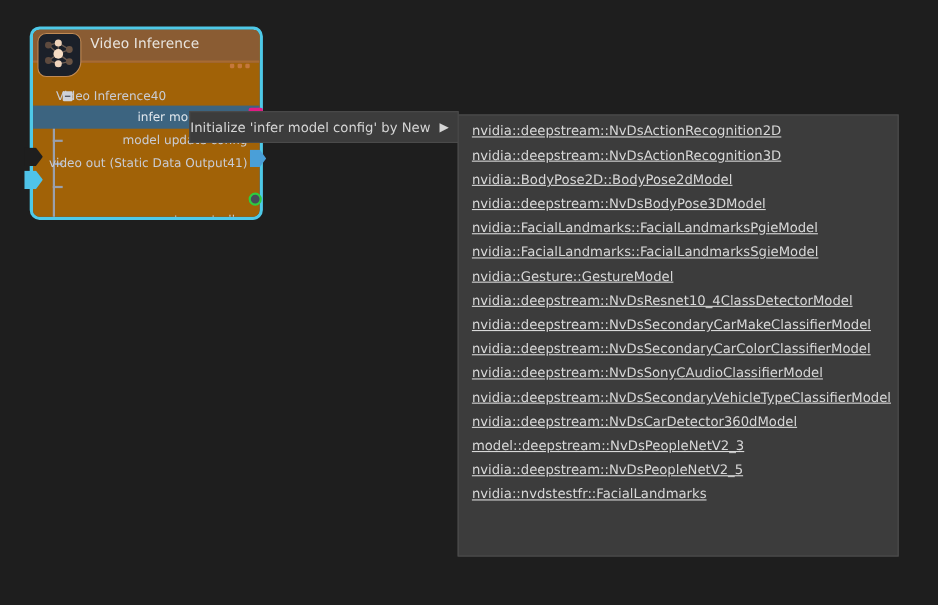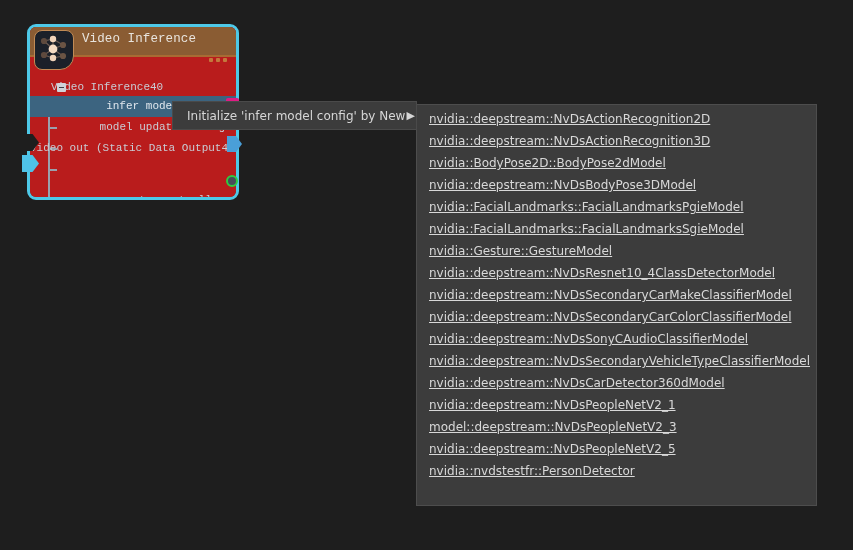--- a/index.html
+++ b/index.html
@@ -34,22 +34,21 @@
     border-radius: 9px;
     background: #474b5a;
     box-sizing: border-box;
     overflow: visible;
   }
   #node-inner {
     position: absolute;
     inset: 0;
     border-radius: 6px;
     overflow: hidden;
-    background: #b91c1c;
-    font-family: Liberation Mono, monospace;
+    background: #a16207;
   }
   .node-titlebar {
     position: absolute;
     left: 0; top: 0;
     width: 100%;
     height: 28px;
     background: #8a5c33;
     border-bottom: 2px solid #a86b33;
   }
   .node-title-text {
@@ -191,21 +190,20 @@
     border: 1px solid #4a4a4a;
     box-sizing: border-box;
     display: flex;
     align-items: center;
     z-index: 20;
   }
   #parent-item .label {
     flex: 1;
     font-size: 12px;
     color: #d6d6d6;
-    padding-left: 14px;
     white-space: nowrap;
   }
   #parent-item .caret {
     width: 26px;
     text-align: center;
     color: #d6d6d6;
     font-size: 11px;
     line-height: 1;
   }
 
@@ -314,19 +312,18 @@
       <div class="menu-item">nvidia::deepstream::NvDsBodyPose3DModel</div>
       <div class="menu-item">nvidia::FacialLandmarks::FacialLandmarksPgieModel</div>
       <div class="menu-item">nvidia::FacialLandmarks::FacialLandmarksSgieModel</div>
       <div class="menu-item">nvidia::Gesture::GestureModel</div>
       <div class="menu-item">nvidia::deepstream::NvDsResnet10_4ClassDetectorModel</div>
       <div class="menu-item">nvidia::deepstream::NvDsSecondaryCarMakeClassifierModel</div>
       <div class="menu-item">nvidia::deepstream::NvDsSecondaryCarColorClassifierModel</div>
       <div class="menu-item">nvidia::deepstream::NvDsSonyCAudioClassifierModel</div>
       <div class="menu-item">nvidia::deepstream::NvDsSecondaryVehicleTypeClassifierModel</div>
       <div class="menu-item">nvidia::deepstream::NvDsCarDetector360dModel</div>
-      <div class="menu-item">nvidia::deepstream::NvDsPeopleNetV2_1</div>
       <div class="menu-item">model::deepstream::NvDsPeopleNetV2_3</div>
       <div class="menu-item">nvidia::deepstream::NvDsPeopleNetV2_5</div>
-      <div class="menu-item">nvidia::nvdstestfr::PersonDetector</div>
+      <div class="menu-item">nvidia::nvdstestfr::FacialLandmarks</div>
     </div>
 
 </div>
 
 </body></html>

